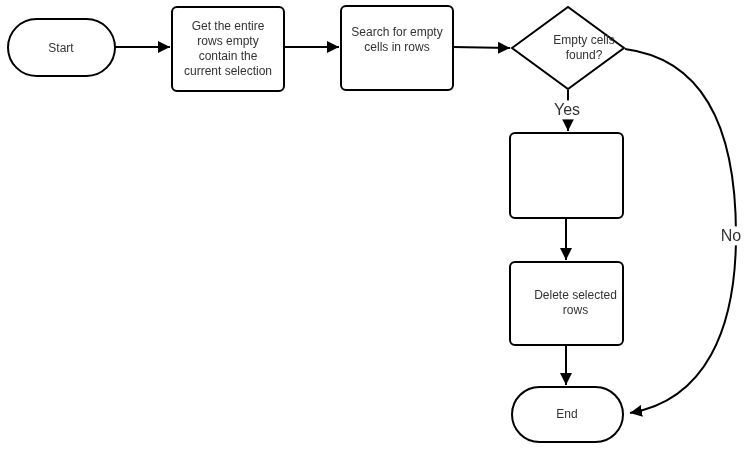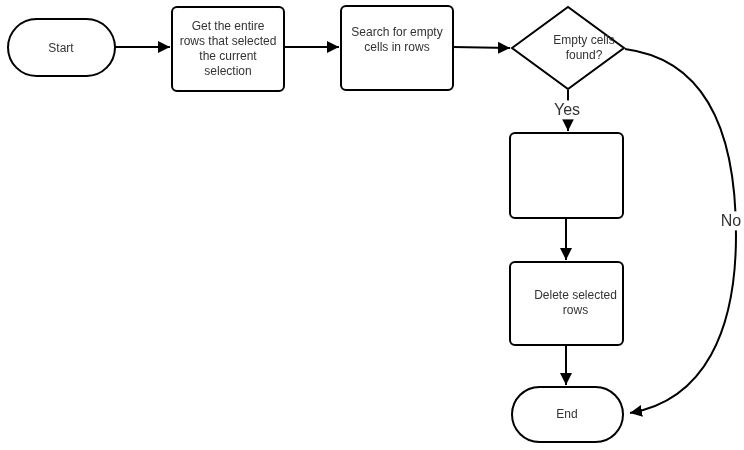--- a/index.html
+++ b/index.html
@@ -78,28 +78,28 @@
     <rect class="shape" x="172" y="7" width="112" height="84" rx="5" ry="5"></rect>
     <rect class="shape" x="341" y="6" width="112" height="84" rx="5" ry="5"></rect>
     <path class="shape" d="M512,48 L568,7 L624,48 L568,89 Z"></path>
     <rect class="shape" x="510" y="133" width="113" height="85" rx="5" ry="5"></rect>
     <rect class="shape" x="510" y="262" width="113" height="83" rx="5" ry="5"></rect>
     <rect class="shape" x="512" y="387" width="111" height="55" rx="27.5" ry="27.5"></rect>
   </svg>
 
   <div class="node-label" style="left:61px; top:48px; width:100px;text-align:center;">Start</div>
 
-  <div class="node-label" style="left:228px; top:49px; width:98px;">Get the entire rows that selected the current selection</div>
+  <div class="node-label" style="left:228px; top:49px; width:98px;">Get the entire rows empty contain the current selection</div>
 
   <div class="node-label" style="left:397px; top:40px; width:100px;">Search for empty cells in rows</div>
 
   <div class="node-label" style="left:584px; top:48px; width:84px;">Empty cells found?</div>
 
 
   <div class="node-label" style="left:566px; top:303px; width:107px;padding-left:19px;">Delete selected rows</div>
 
   <div class="node-label" style="left:567px; top:414px; width:100px;">End</div>
 
   <div class="edge-label" style="left:567px; top:110px;">Yes</div>
 
-  <div class="edge-label" style="left:731px; top:221px;">No</div>
+  <div class="edge-label" style="left:731px; top:236px;">No</div>
 
 </div>
 
 </body></html>

